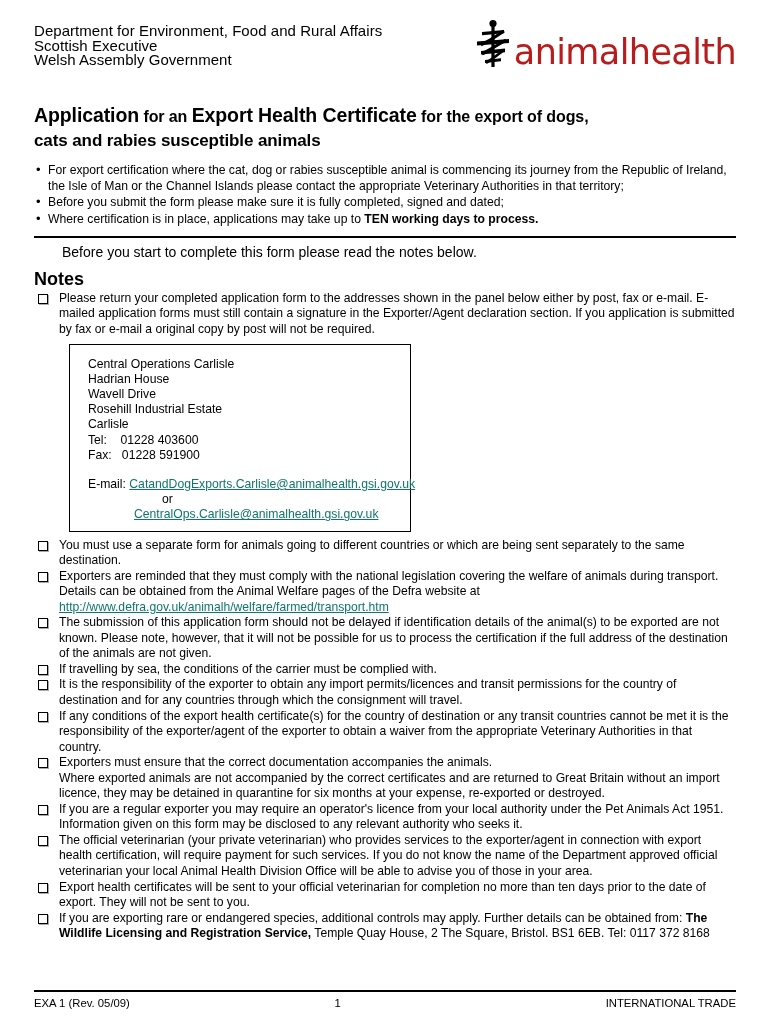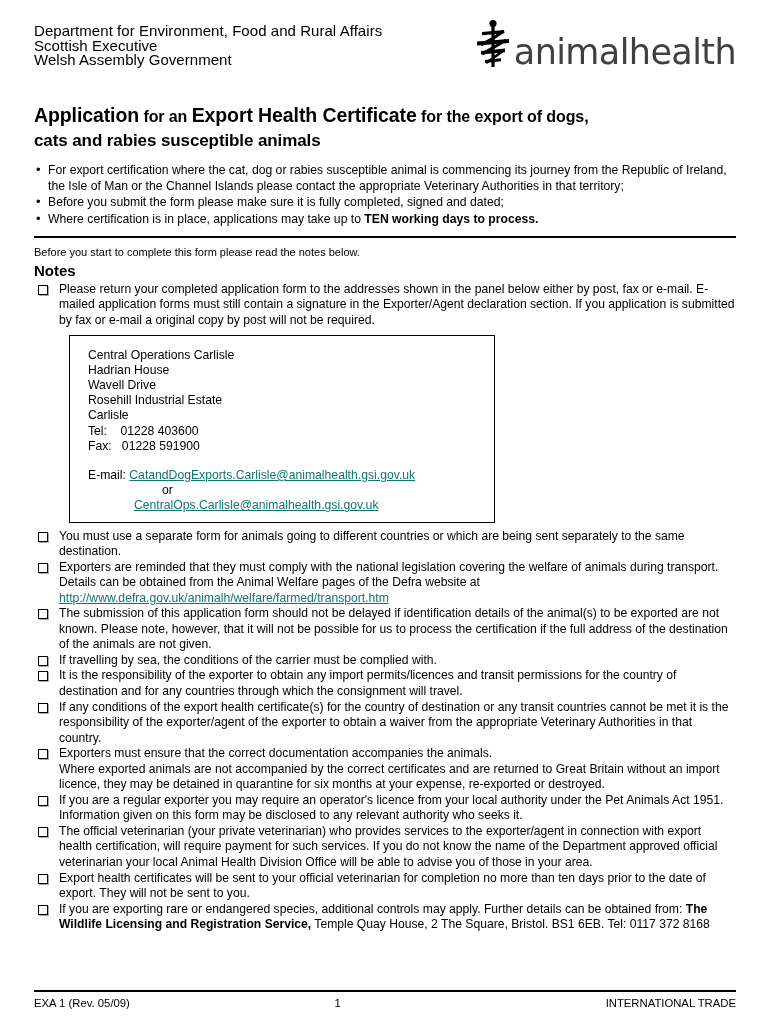--- a/index.html
+++ b/index.html
@@ -48,21 +48,21 @@
   .logo-mark {
     width: 40px;
     height: 50px;
     display: block;
   }
   .logo-word {
     font-size: 35px;
     line-height: 35px;
     font-weight: 400;
     letter-spacing: -0.6px;
-    color: #404040;
+    color: #b91c1c;
     font-family: "DejaVu Sans", sans-serif;
     margin-left: 1px;
     margin-top: 17px;
   }
 
   
   .title {
     margin-top: 18px;
     font-size: 19.5px;
     line-height: 23.5px;
@@ -96,26 +96,28 @@
   .intro .bline p { margin: 0; }
 
   .rule {
     border: none;
     border-top: 2.6px solid #000;
     margin: 9px 0 0 0;
   }
 
   .preamble {
     margin-top: 7px;
-    font-size: 11px;
+    font-size: 14px;
     line-height: 15.5px;
+    margin-left: 28px;
   }
 
   .notes-heading {
-    font-size: 15px;
+    margin-top: 9px;
+    font-size: 18px;
     font-weight: bold;
     line-height: 19px;
   }
 
   
   .notes {
     margin-top: 2px;
     font-size: 12.15px;
     line-height: 15.55px;
   }
@@ -141,21 +143,21 @@
   }
   b, strong { font-weight: bold; }
 
   
   .addr-wrap {
     padding-left: 35px;
     margin-top: 6px;
     margin-bottom: 6px;
   }
   .addr-box {
-    width: 426px;
+    width: 342px;
     border: 1px solid #000;
     box-sizing: border-box;
     padding: 12px 2px 8px 18px;
     font-size: 12.2px;
     line-height: 15.2px;
   }
   .addr-box .ln { white-space: pre; }
   .addr-email {
     margin-top: 14px;
     white-space: pre;

